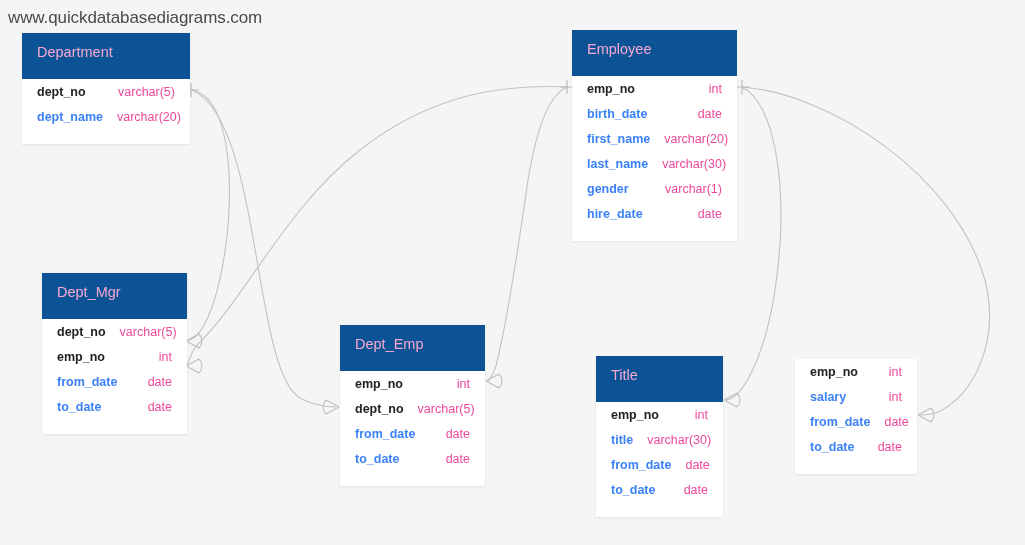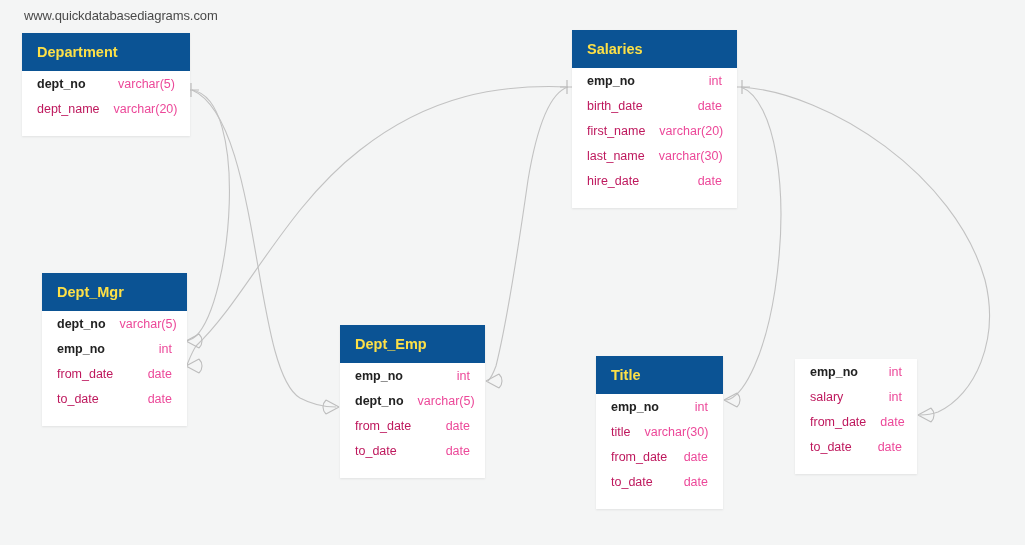--- a/index.html
+++ b/index.html
@@ -10,23 +10,23 @@
   #canvas {
     position: relative;
     width: 1025px;
     height: 545px;
     background: #f4f5f5;
     font-family: "Liberation Sans", sans-serif;
     overflow: hidden;
   }
   #watermark {
     position: absolute;
-    left: 24px;
+    left: 8px;
     top: 8px;
-    font-size: 13px;
+    font-size: 17px;
     color: #4a4a4a;
     letter-spacing: -0.1px;
     white-space: nowrap;
     z-index: 5;
   }
   #edges {
     position: absolute;
     left: 0;
     top: 0;
     width: 1025px;
@@ -35,45 +35,46 @@
     pointer-events: none;
   }
   .entity {
     position: absolute;
     z-index: 3;
     background: #ffffff;
     box-shadow: 0 1px 2px rgba(0,0,0,0.08);
   }
   .entity-header {
     background: #0b5394;
-    color: #fde047;
+    color: #f9a8d4;
     font-size: 14.5px;
-    font-weight: bold;
-    height: 38px;
+    font-weight: normal;
+    height: 46px;
     line-height: 38px;
     padding: 0 0 0 15px;
     box-sizing: border-box;
     white-space: nowrap;
     overflow: hidden;
   }
   .entity-body {
     padding: 6px 0 9px 0;
     background: #ffffff;
   }
   .field-row {
     display: flex;
     justify-content: space-between;
     height: 25px;
     padding: 0 15px 0 15px;
     box-sizing: border-box;
     white-space: nowrap;
   }
   .field-name {
     font-size: 12.5px;
-    color: #be185d;
+    color: #3b82f6;
+    font-weight: bold;
   }
   .field-row.pk .field-name {
     font-weight: bold;
     color: #222222;
   }
   .field-type {
     font-size: 12.5px;
     color: #ec4899;
     padding-left: 14px;
   }
@@ -131,39 +132,43 @@
             <span class="field-name">dept_no</span>
             <span class="field-type">varchar(5)</span>
           </div>
           <div class="field-row">
             <span class="field-name">dept_name</span>
             <span class="field-type">varchar(20)</span>
           </div>
         </div>
       </div>
       <div class="entity" style="left: 572px; top: 30px; width: 165px;">
-        <div class="entity-header">Salaries</div>
+        <div class="entity-header">Employee</div>
         <div class="entity-body">
           <div class="field-row pk">
             <span class="field-name">emp_no</span>
             <span class="field-type">int</span>
           </div>
           <div class="field-row">
             <span class="field-name">birth_date</span>
             <span class="field-type">date</span>
           </div>
           <div class="field-row">
             <span class="field-name">first_name</span>
             <span class="field-type">varchar(20)</span>
           </div>
           <div class="field-row">
             <span class="field-name">last_name</span>
             <span class="field-type">varchar(30)</span>
           </div>
           <div class="field-row">
+            <span class="field-name">gender</span>
+            <span class="field-type">varchar(1)</span>
+          </div>
+          <div class="field-row">
             <span class="field-name">hire_date</span>
             <span class="field-type">date</span>
           </div>
         </div>
       </div>
       <div class="entity" style="left: 42px; top: 273px; width: 145px;">
         <div class="entity-header">Dept_Mgr</div>
         <div class="entity-body">
           <div class="field-row pk">
             <span class="field-name">dept_no</span>

